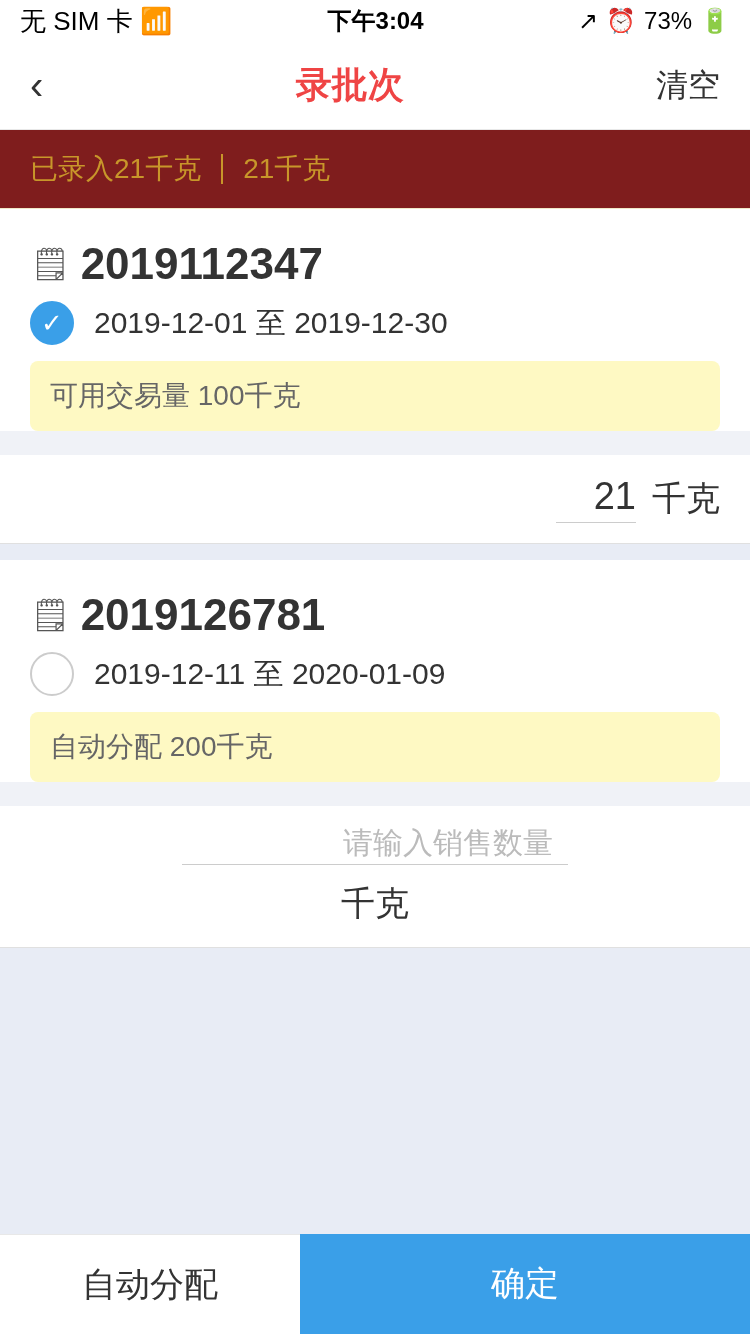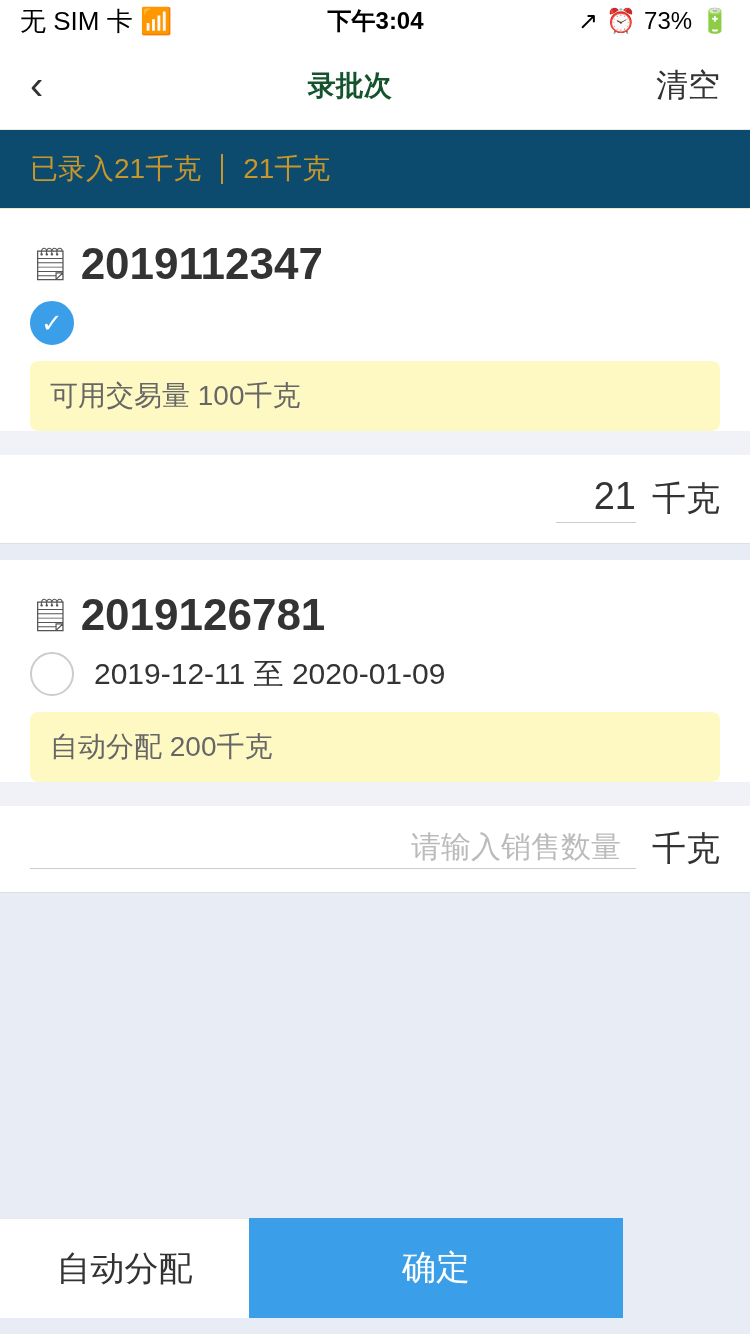--- a/index.html
+++ b/index.html
@@ -36,33 +36,33 @@
       justify-content: space-between;
       padding: 0 30px;
       border-bottom: 1px solid #e8e8e8;
     }
     .nav-back {
       font-size: 40px;
       color: #333;
       cursor: pointer;
     }
     .nav-title {
-      font-size: 28px;
+      font-size: 36px;
       font-weight: 600;
-      color: #14532d;
+      color: #ef4444;
     }
     .nav-clear {
       font-size: 32px;
       color: #333;
       cursor: pointer;
     }
 
     
     .info-bar {
-      background: #0c4a6e;
+      background: #7f1d1d;
       padding: 20px 30px;
       display: flex;
       align-items: center;
       gap: 20px;
       border-bottom: 1px solid #f0e8c8;
     }
     .info-text {
       font-size: 28px;
       color: #c8962a;
     }
@@ -174,20 +174,21 @@
 
     
     .quantity-input-row {
       display: flex;
       align-items: center;
       justify-content: flex-end;
       padding: 20px 30px;
       background: #fff;
       gap: 16px;
       border-bottom: 1px solid #e0e0e0;
+      flex-direction: column;
     }
     .quantity-input {
       font-size: 30px;
       color: #bbb;
       text-align: right;
       flex: 1;
       border: none;
       outline: none;
       background: transparent;
     }
@@ -209,22 +210,22 @@
     
     .empty-area {
       background: #e8ecf5;
       flex: 1;
       min-height: 520px;
     }
 
     
     .bottom-bar {
       position: fixed;
-      bottom: 16px;
-      width: 623px;
+      bottom: 0;
+      width: 750px;
       height: 100px;
       display: flex;
     }
     .btn-auto {
       flex: 1;
       background: #fff;
       border: none;
       font-size: 34px;
       color: #333;
       cursor: pointer;
@@ -270,20 +271,21 @@
 
 <div class="card">
   <div class="card-id-row">
     <span class="card-icon">🗒</span>
     <span class="card-id">2019112347</span>
   </div>
   <div class="card-date-row">
     <div class="radio-circle checked">
       <span class="radio-check">✓</span>
     </div>
+    <span class="card-date">2019-12-01 至 2019-12-30</span>
   </div>
   <div class="card-available">可用交易量 100千克</div>
 </div>
 
 <div class="quantity-row">
   <span class="quantity-value quantity-underline">21</span>
   <span class="quantity-unit">千克</span>
 </div>
 
 <div class="section-divider"></div>

